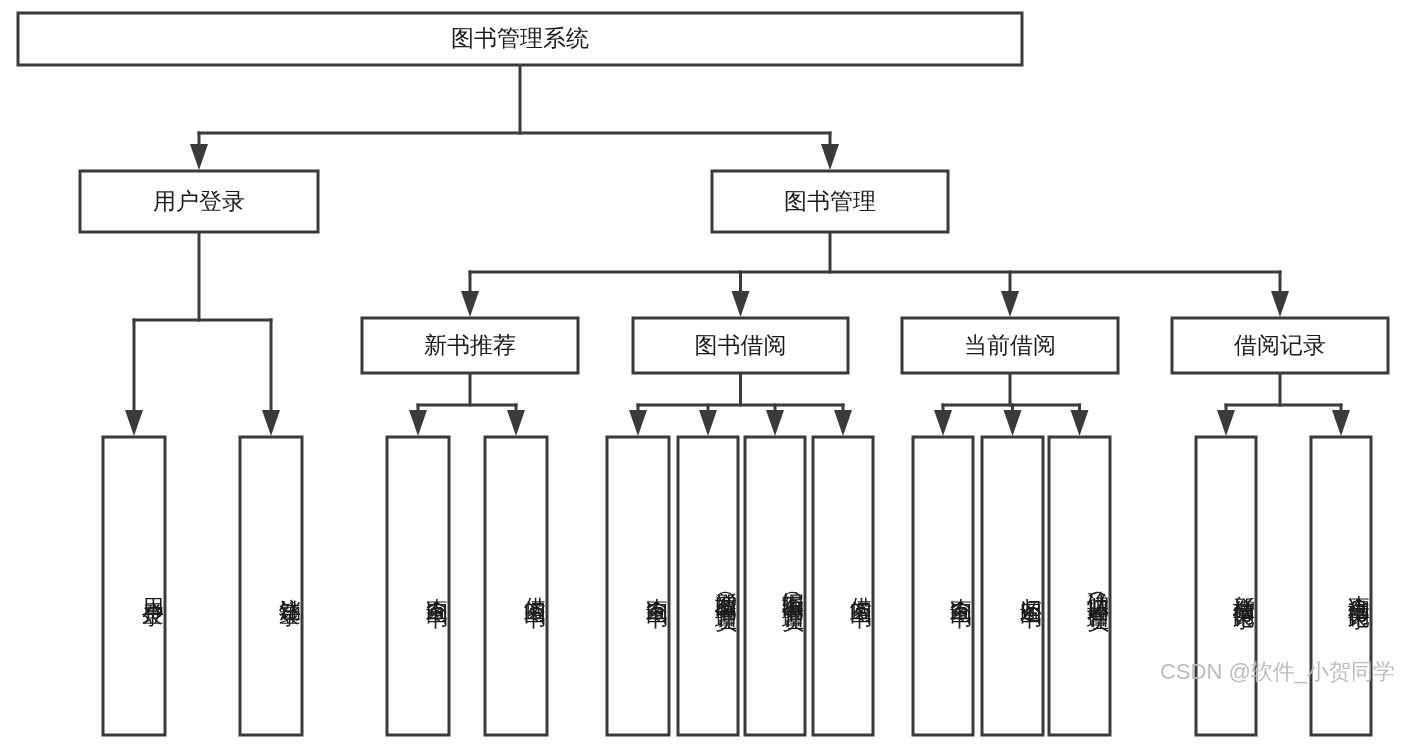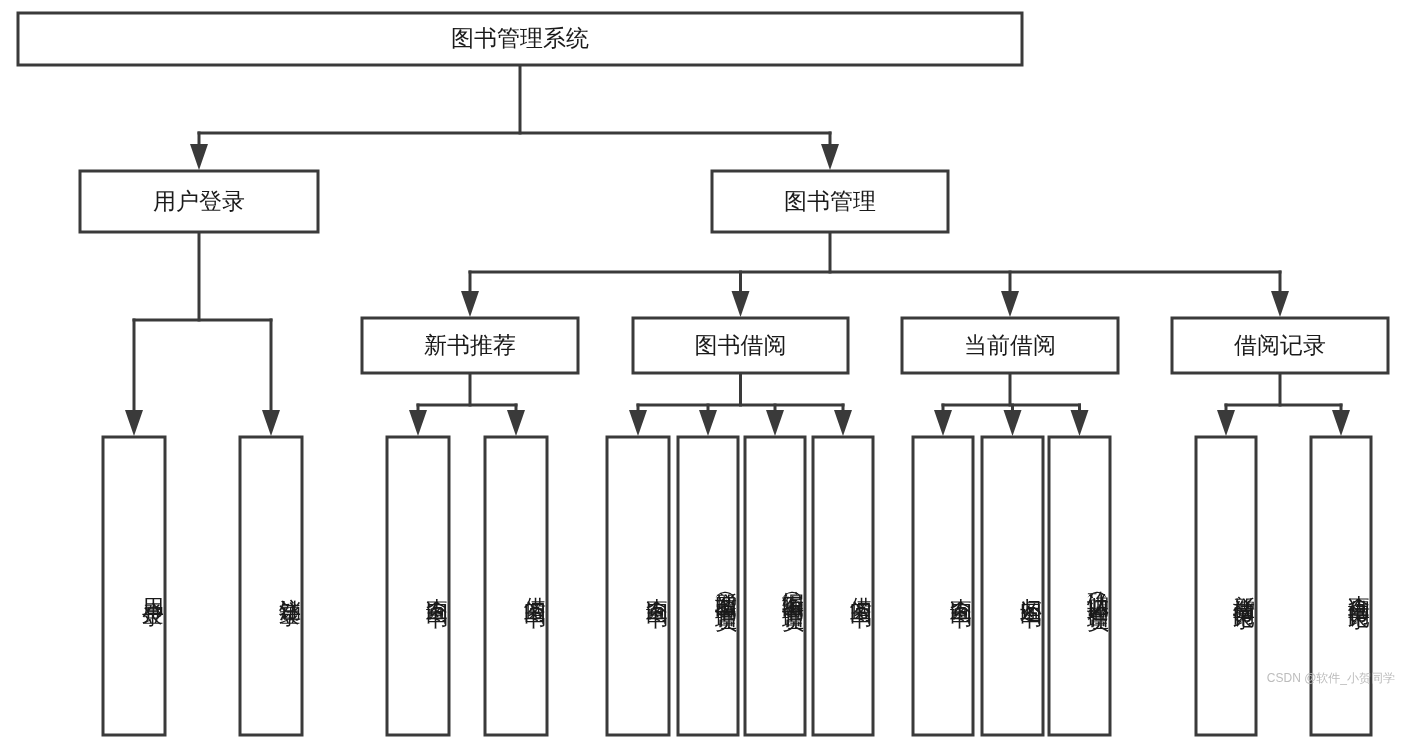--- a/index.html
+++ b/index.html
@@ -63,21 +63,21 @@
     align-items: flex-start;
     justify-content: center;
     white-space: nowrap;
     pointer-events: none;
   }
   .watermark {
     position: absolute;
     right: 10px;
     bottom: 6px;
     font-family: "Liberation Sans", sans-serif;
-    font-size: 12px;
+    font-size: 22px;
     color: #b9b9b9;
     white-space: nowrap;
     opacity: 0.95;
   }
 </style>
 </head>
 <body>
 
 <div id="diagram-root">
 

